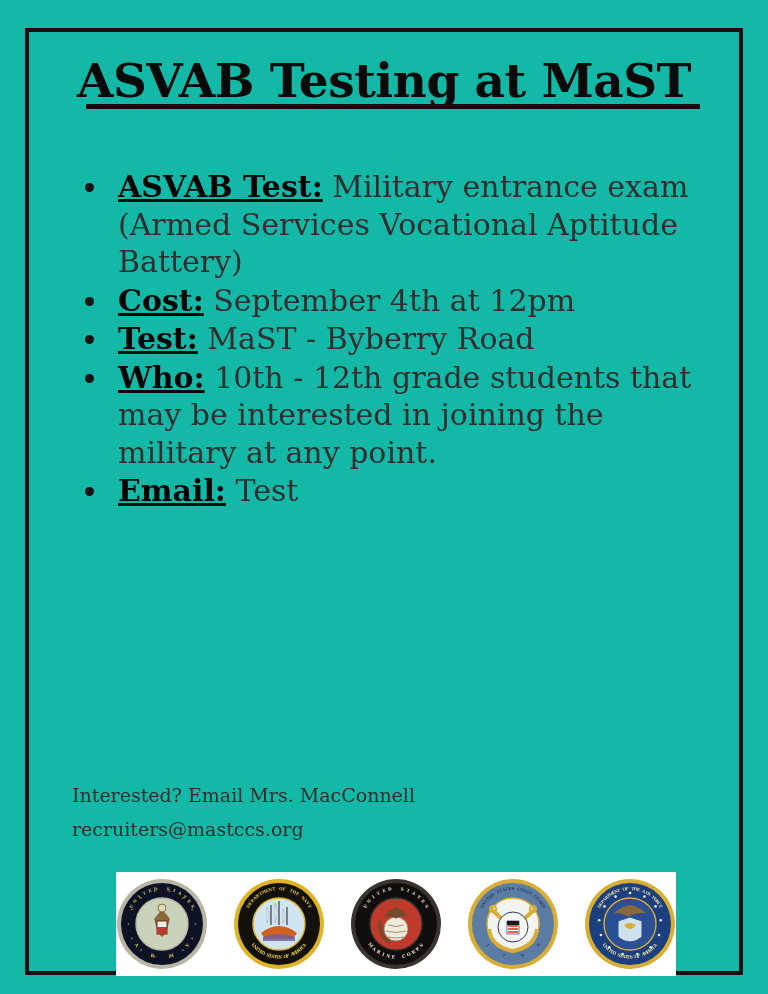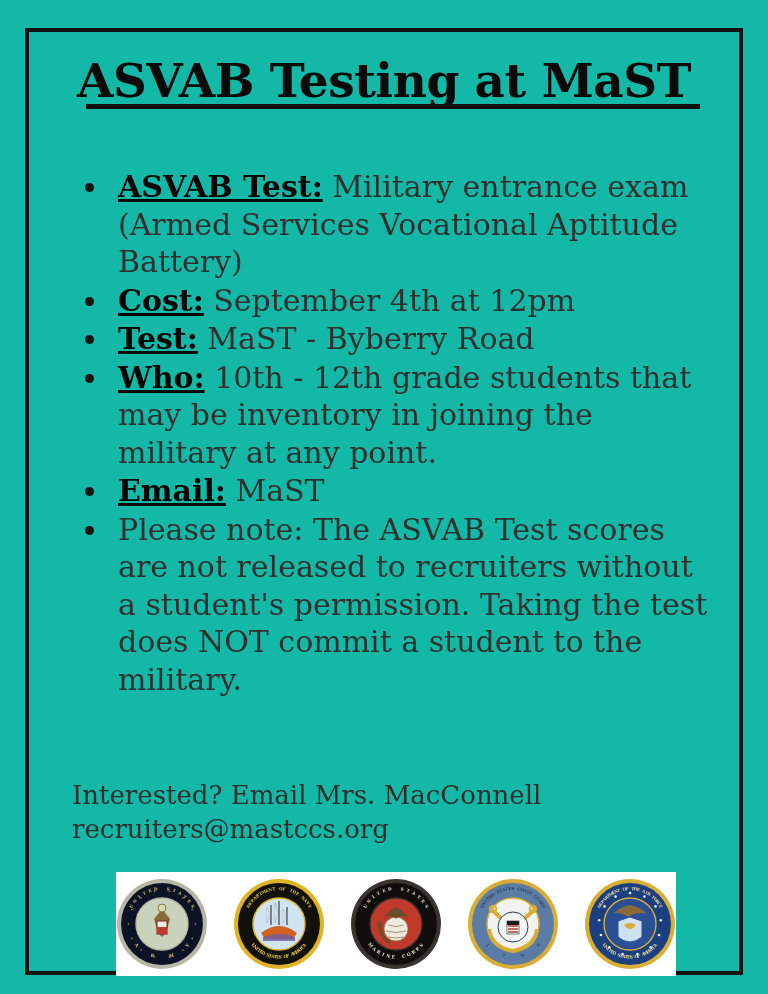--- a/index.html
+++ b/index.html
@@ -103,21 +103,21 @@
     color: #3c3c3c;
   }
 
   
   .contact {
     position: absolute;
     left: 72px;
     top: 778px;
     width: 640px;
     font-family: "DejaVu Serif", "Liberation Serif", serif;
-    font-size: 26px;
+    font-size: 19px;
     line-height: 34px;
     color: #2d2d2d;
   }
   .contact div { white-space: nowrap; }
 
   
   .seals {
     position: absolute;
     left: 116px;
     top: 872px;
@@ -148,23 +148,22 @@
   <div class="frame-line frame-bottom"></div>
 
   <div class="title">ASVAB Testing at MaST</div>
   <div class="title-underline"></div>
 
   <div class="content">
     <ul class="bullets" id="bullet-list">
         <li class="soft"><span class="lead">ASVAB Test:</span><span class="rest"> Military entrance exam (Armed Services Vocational Aptitude Battery)</span></li>
         <li><span class="lead">Cost:</span><span class="rest"> September 4th at 12pm</span></li>
         <li><span class="lead">Test:</span><span class="rest"> MaST - Byberry Road</span></li>
-        <li><span class="lead">Who:</span><span class="rest"> 10th - 12th grade students that may be inventory in joining the military at any point.</span></li>
-        <li><span class="lead">Email:</span><span class="rest"> MaST</span></li>
-        <li><span class="rest">Please note: The ASVAB Test scores are not released to recruiters without a student's permission. Taking the test does NOT commit a student to the military.</span></li>
+        <li><span class="lead">Who:</span><span class="rest"> 10th - 12th grade students that may be interested in joining the military at any point.</span></li>
+        <li><span class="lead">Email:</span><span class="rest"> Test</span></li>
       </ul>
   </div>
 
   <div class="contact">
     <div>Interested? Email Mrs. MacConnell</div>
     <div>recruiters@mastccs.org</div>
   </div>
 
   <div class="seals" id="seal-strip">
       <div class="seal">

